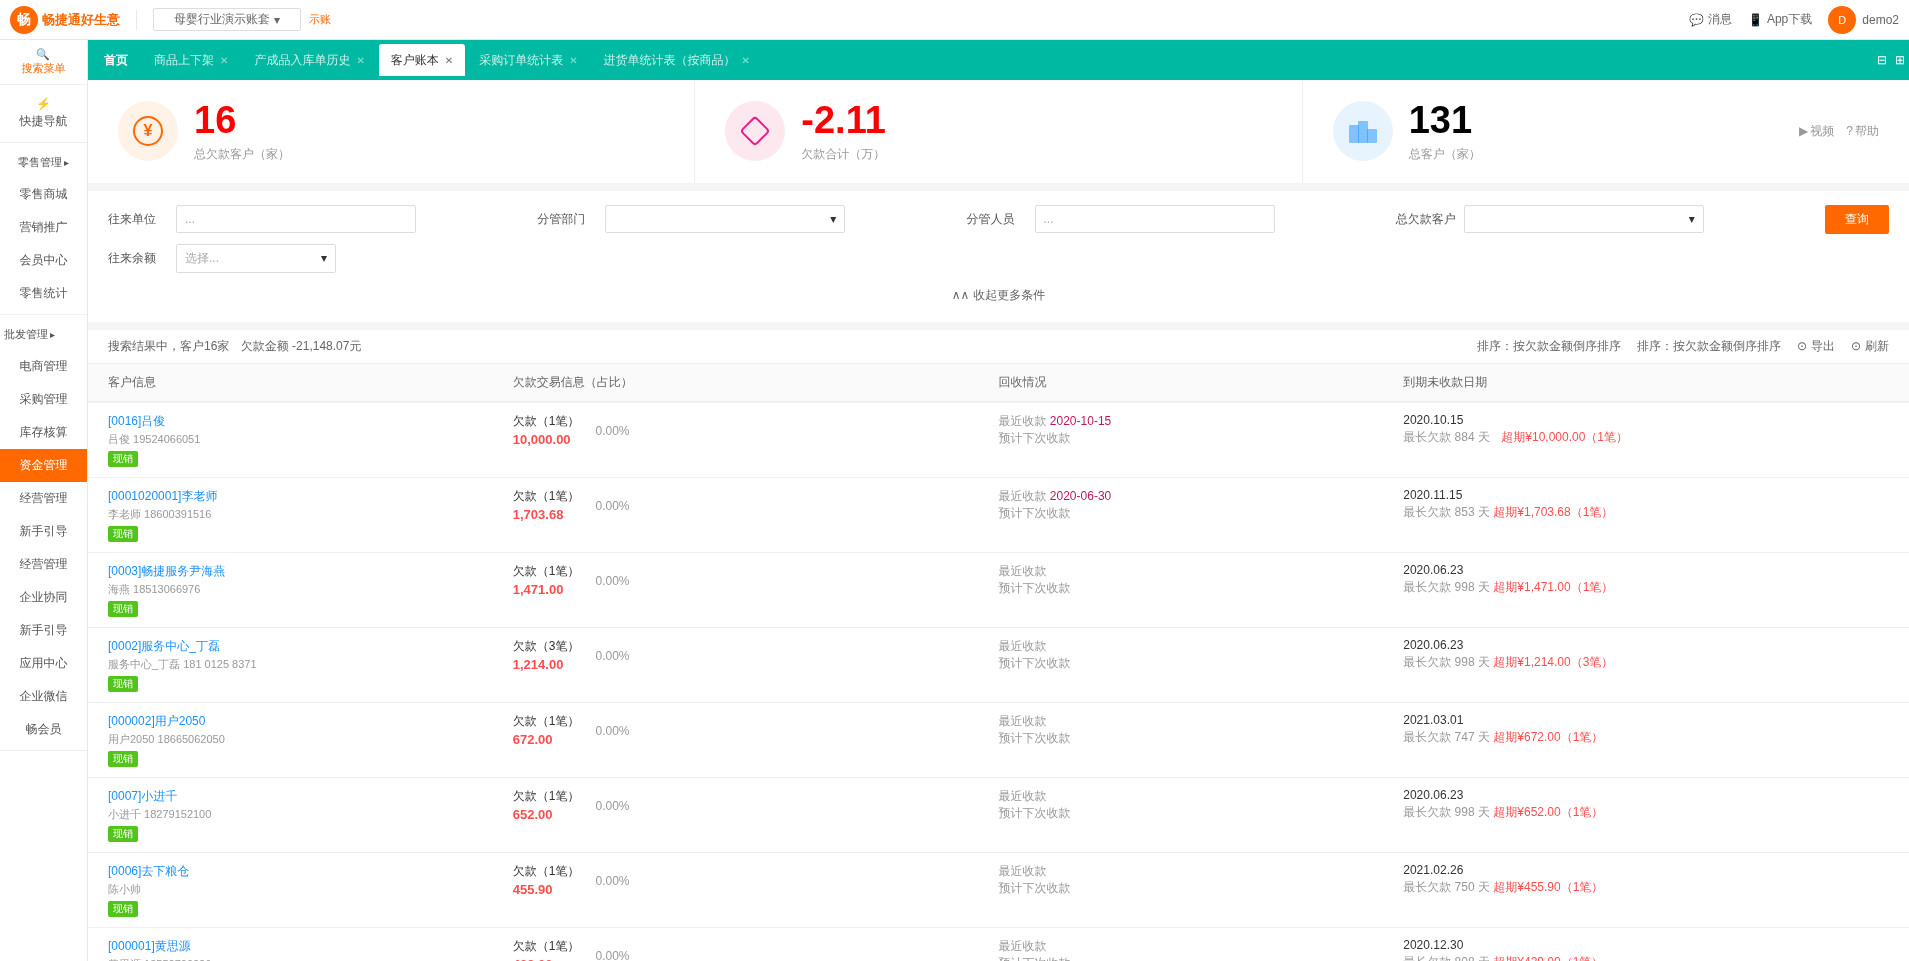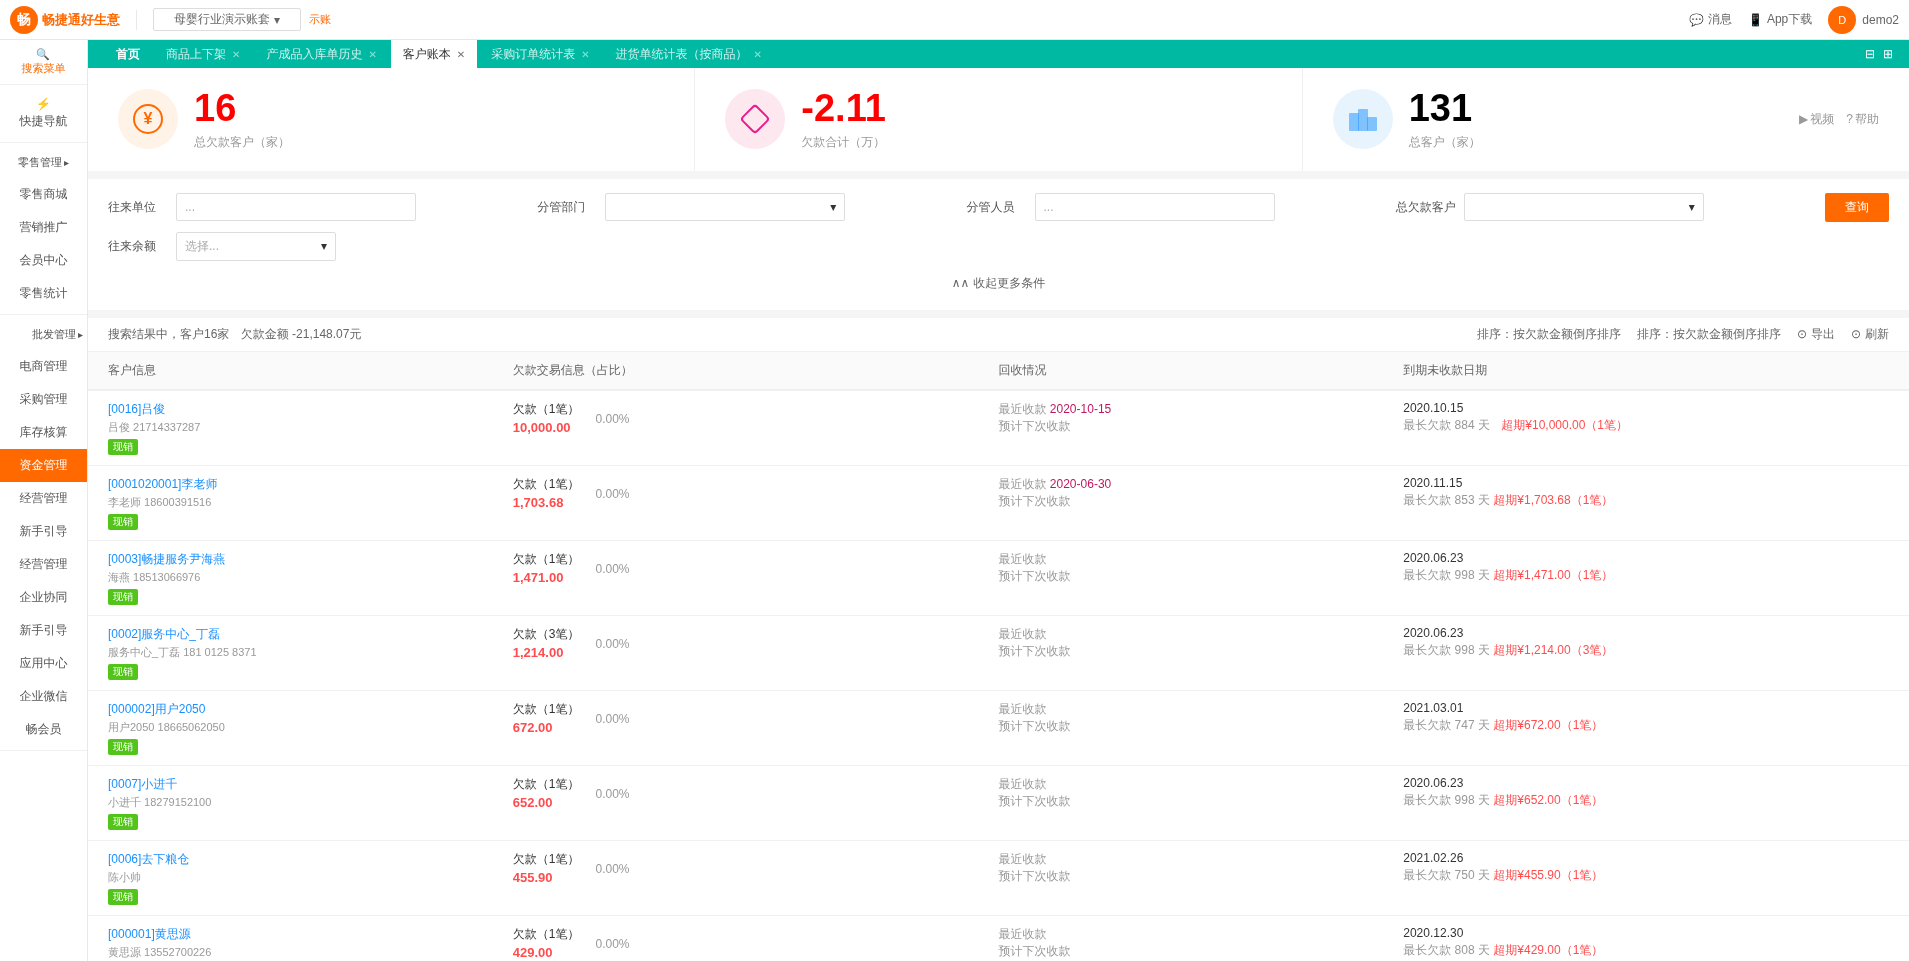--- a/index.html
+++ b/index.html
@@ -21,21 +21,21 @@
     .sidebar { width: 88px; background: #fff; border-right: 1px solid #e8e8e8; display: flex; flex-direction: column; overflow-y: auto; }
     .sidebar-search { padding: 8px 6px; border-bottom: 1px solid #f0f0f0; font-size: 11px; color: #ff6900; cursor: pointer; text-align: center; }
     .sidebar-section { padding: 4px 0; border-bottom: 1px solid #f0f0f0; }
     .sidebar-item { padding: 8px 4px; text-align: center; cursor: pointer; color: #555; font-size: 12px; display: flex; flex-direction: column; align-items: center; gap: 2px; }
     .sidebar-item.active { background: #ff6900; color: #fff; }
 
     
     .content-area { flex: 1; display: flex; flex-direction: column; overflow: hidden; }
 
     
-    .tab-bar { display: flex; background: #00b9a3; height: 28px; align-items: center; padding: 0 16px; gap: 2px; flex-shrink: 0; }
+    .tab-bar { display: flex; background: #00b9a3; height: 40px; align-items: center; padding: 0 4px; gap: 2px; flex-shrink: 0; }
     .tab-item { display: flex; align-items: center; padding: 0 12px; height: 32px; border-radius: 3px 3px 0 0; font-size: 12px; cursor: pointer; color: rgba(255,255,255,0.8); gap: 6px; white-space: nowrap; }
     .tab-item.active { background: #fff; color: #333; }
     .tab-close { font-size: 10px; cursor: pointer; opacity: 0.7; }
     .tab-home { background: transparent; color: #fff; font-weight: bold; }
     .tab-bar-actions { margin-left: auto; display: flex; gap: 8px; color: #fff; }
 
     
     .main-content { flex: 1; overflow-y: auto; background: #f5f5f5; padding: 0; }
 
     
@@ -154,21 +154,21 @@
           <span>营销推广</span>
         </div>
         <div class="sidebar-item">
           <span>会员中心</span>
         </div>
         <div class="sidebar-item">
           <span>零售统计</span>
         </div>
       </div>
       <div class="sidebar-section">
-        <div class="sidebar-item" style="flex-direction:row;justify-content:flex-end;gap:2px;">
+        <div class="sidebar-item" style="flex-direction:row;justify-content:flex-start;gap:2px;">
           <span style="font-size:11px;">批发管理</span>
           <span style="font-size:10px;">▸</span>
         </div>
         <div class="sidebar-item">
           <span>电商管理</span>
         </div>
         <div class="sidebar-item">
           <span>采购管理</span>
         </div>
         <div class="sidebar-item">
@@ -355,21 +355,21 @@
           <div class="table-header">
             <div class="col-customer">客户信息</div>
             <div class="col-debt">欠款交易信息（占比）</div>
             <div class="col-repay">回收情况</div>
             <div class="col-overdue">到期未收款日期</div>
           </div>
 
           <div class="table-row">
             <div class="col-customer">
               <div class="customer-name">[0016]吕俊</div>
-              <div class="customer-sub">吕俊  21714337287</div>
+              <div class="customer-sub">吕俊  19524066051</div>
               <span class="tag">现销</span>
             </div>
             <div class="col-debt">
               <div class="debt-row">
                 <div>
                   <div class="debt-count">欠款（1笔）</div>
                   <div class="debt-amount">10,000.00</div>
                 </div>
                 <div class="debt-percent">0.00%</div>
               </div>

